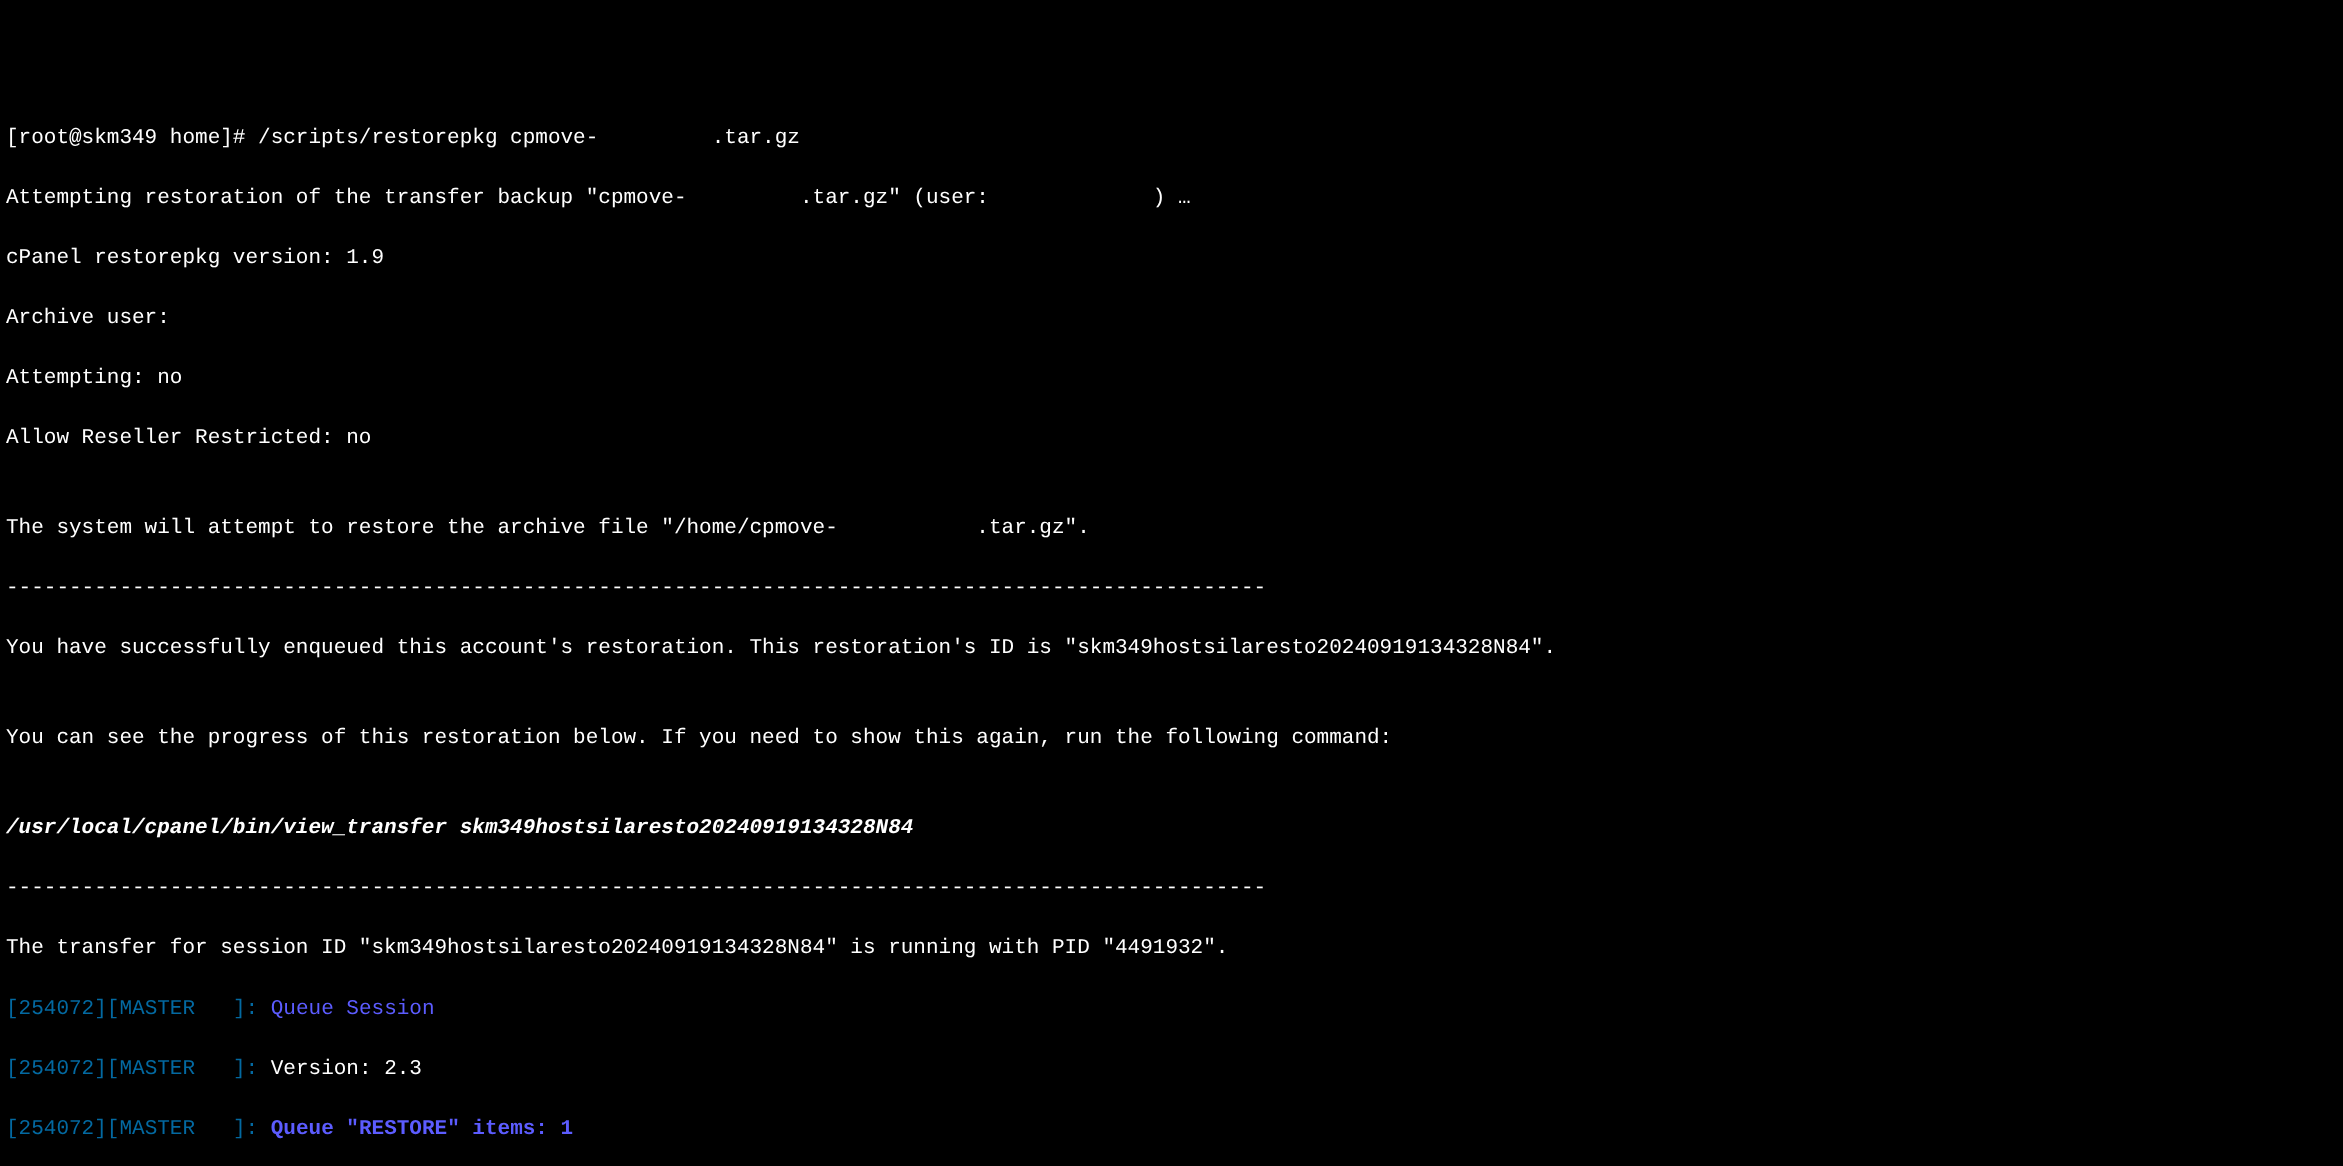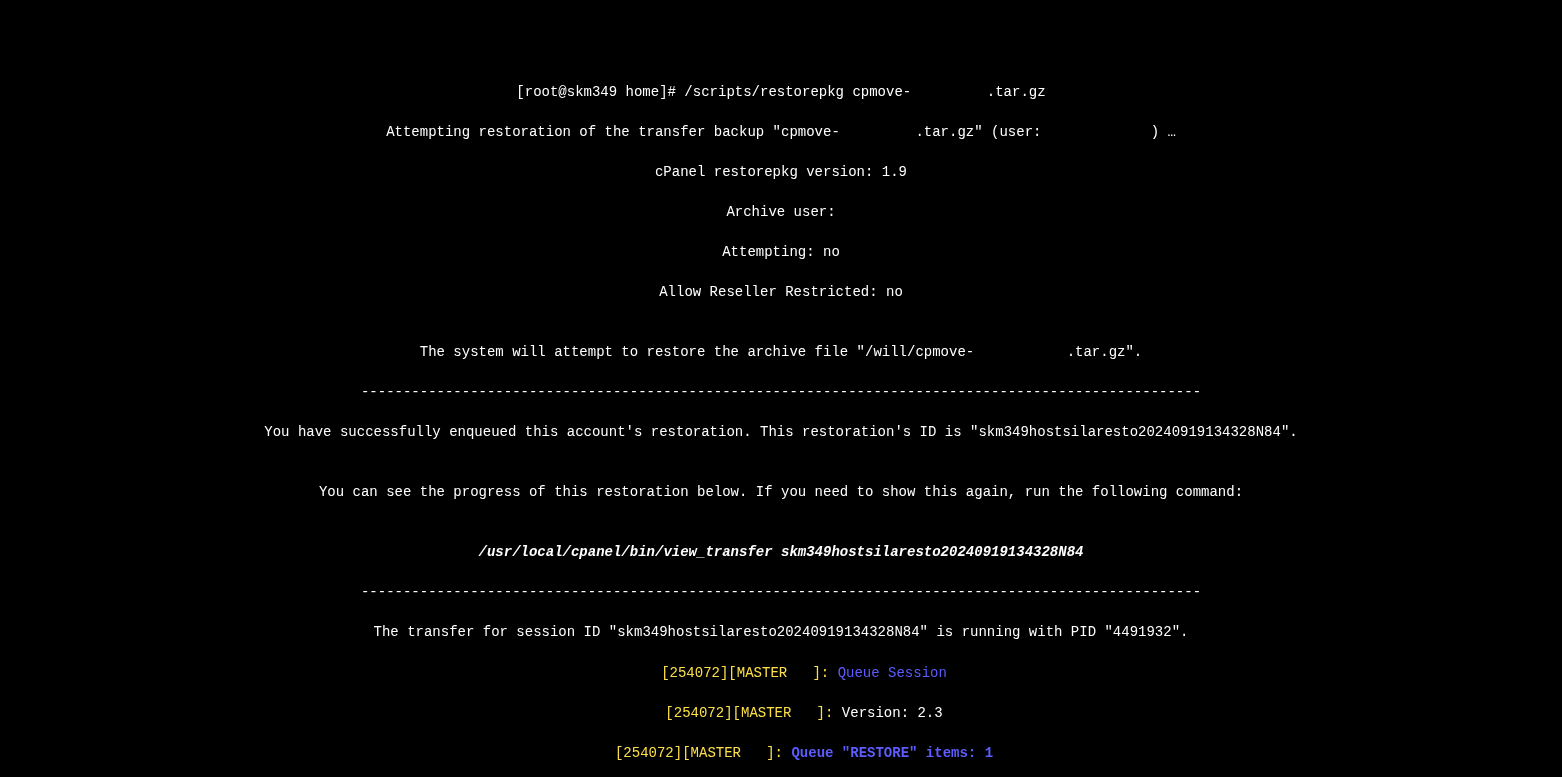--- a/index.html
+++ b/index.html
@@ -6,40 +6,40 @@
     body {
       background: #000000;
       color: #ffffff;
       font-family: 'Courier New', Consolas, monospace;
       font-size: 14px;
       line-height: 1.43;
       padding: 2px 4px;
       white-space: pre;
       overflow-x: auto;
     }
-    .line { white-space: pre; text-align: center; }
-    .cyan { color: #fde047; margin-left: 46px; }
+    .line { white-space: pre; }
+    .cyan { color: #0369a1; }
     .blue { color: #5c5cff; }
     .bold-blue { color: #5c5cff; font-weight: bold; }
     .white { color: #ffffff; }
     .bold-white { color: #ffffff; font-weight: bold; font-style: italic; }
   </style>
 </head>
 <body>
 
 
 
 <div class="line"><span>[root@skm349 home]# /scripts/restorepkg cpmove-         .tar.gz</span></div>
 <div class="line"><span>Attempting restoration of the transfer backup "cpmove-         .tar.gz" (user:             ) …</span></div>
 <div class="line"><span>cPanel restorepkg version: 1.9</span></div>
 <div class="line"><span>Archive user:</span></div>
 <div class="line"><span>Attempting: no</span></div>
 <div class="line"><span>Allow Reseller Restricted: no</span></div>
 <div class="line"><span></span></div>
-<div class="line"><span>The system will attempt to restore the archive file "/will/cpmove-           .tar.gz".</span></div>
+<div class="line"><span>The system will attempt to restore the archive file "/home/cpmove-           .tar.gz".</span></div>
 <div class="line"><span>----------------------------------------------------------------------------------------------------</span></div>
 <div class="line"><span>You have successfully enqueued this account's restoration. This restoration's ID is "skm349hostsilaresto20240919134328N84".</span></div>
 <div class="line"><span></span></div>
 <div class="line"><span>You can see the progress of this restoration below. If you need to show this again, run the following command:</span></div>
 <div class="line"><span></span></div>
 <div class="line"><span class="bold-white">/usr/local/cpanel/bin/view_transfer skm349hostsilaresto20240919134328N84</span></div>
 <div class="line"><span>----------------------------------------------------------------------------------------------------</span></div>
 <div class="line"><span>The transfer for session ID "skm349hostsilaresto20240919134328N84" is running with PID "4491932".</span></div>
 <div class="line"><span class="cyan">[<span>254072</span>][<span>MASTER   </span>]: </span><span class="blue">Queue Session</span></div>
 <div class="line"><span class="cyan">[<span>254072</span>][<span>MASTER   </span>]: </span><span class="white">Version: 2.3</span></div>

